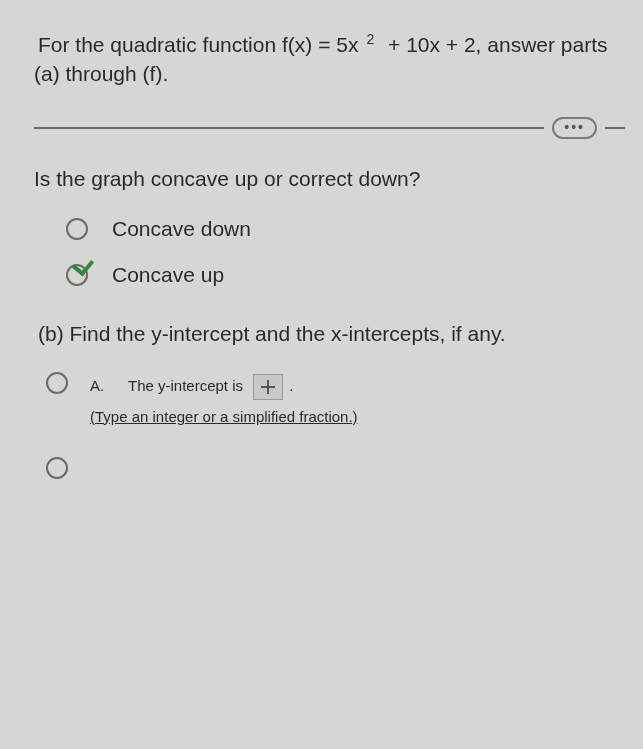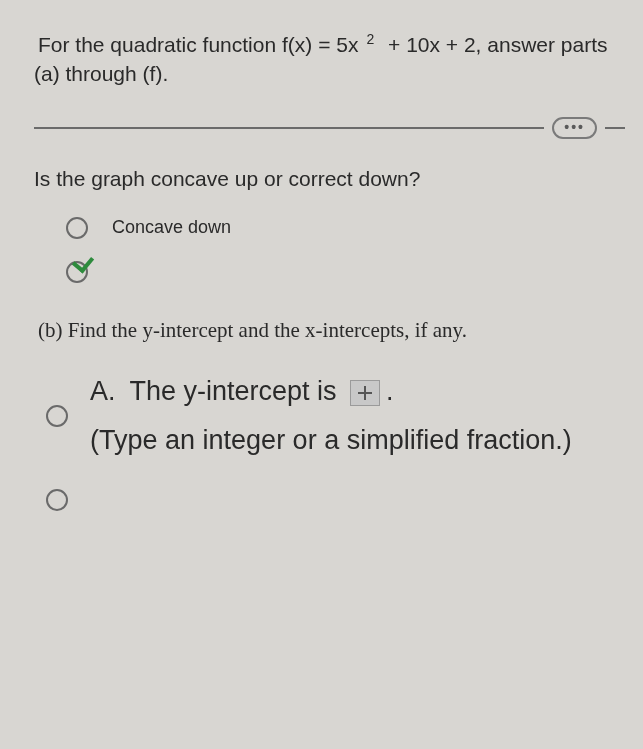--- a/index.html
+++ b/index.html
@@ -43,21 +43,21 @@
     cursor: pointer;
   }
   .question-text {
     font-size: 21px;
     margin-bottom: 22px;
   }
   .choice-row {
     display: flex;
     align-items: center;
     margin: 0 0 14px 32px;
-    font-size: 18px;
+    font-size: 21px;
     text-align: right;
   }
   .radio-outer {
     width: 22px;
     height: 22px;
     border: 2px solid #6a6a6a;
     border-radius: 50%;
     margin-right: 20px;
     display: inline-flex;
     align-items: center;
@@ -74,26 +74,26 @@
     height: 10px;
     border-left: 4px solid #2e8b3d;
     border-bottom: 4px solid #2e8b3d;
     transform: rotate(-50deg);
   }
   .section-b {
     margin-top: 28px;
     font-size: 21px;
     line-height: 1.45;
   }
-  .para { margin-bottom: 18px; font-family: Liberation Serif, serif; }
+  .para { margin-bottom: 18px; }
   .choice-block {
     display: flex;
-    align-items: center;
+    align-items: flex-start;
     margin: 0 0 16px 8px;
-    font-size: 27px;
+    font-size: 15px;
     line-height: 1.5;
   }
   .choice-block .radio-outer { margin-top: 5px; margin-right: 14px; }
   .choice-letter { margin-right: 10px; display: inline-block; min-width: 24px; }
   .answer-box {
     display: inline-block;
     width: 30px;
     height: 26px;
     background: #c8c8c8;
     border: 1px solid #9a9a9a;
@@ -110,21 +110,21 @@
     transform:translate(-50%,-50%);
   }
   .answer-box::before{
     content:"";
     position:absolute;
     left:50%; top:50%;
     width:14px; height:2px;
     background:#555;
     transform:translate(-50%,-50%);
   }
-  .hint { display:block; }
+  .hint { display:block;text-decoration:underline; }
 </style>
 </head>
 <body>
 
 <div class="problem-header">
   <span>For the quadratic function f(x) = 5x</span><sup>2</sup><span> + 10x + 2, answer parts (a) through (f).</span>
 </div>
 
 <div class="divider-row">
   <hr class="hr-line">
@@ -134,20 +134,21 @@
 
 <div class="question-text">Is the graph concave up or correct down?</div>
 
 <div class="choice-row">
   <span class="radio-outer"></span>
   <span>Concave down</span>
 </div>
 
 <div class="choice-row">
   <span class="radio-outer correct"></span>
+  <span>Concave up</span>
 </div>
 
 <div class="section-b">
   <div class="para">(b) Find the y-intercept and the x-intercepts, if any.</div>
 
   <div class="choice-block">
     <span class="radio-outer"></span>
     <div>
       <span class="choice-letter">A.</span><span>The y-intercept is </span><span class="answer-box"></span><span>.</span>
       <span class="hint">(Type an integer or a simplified fraction.)</span>

